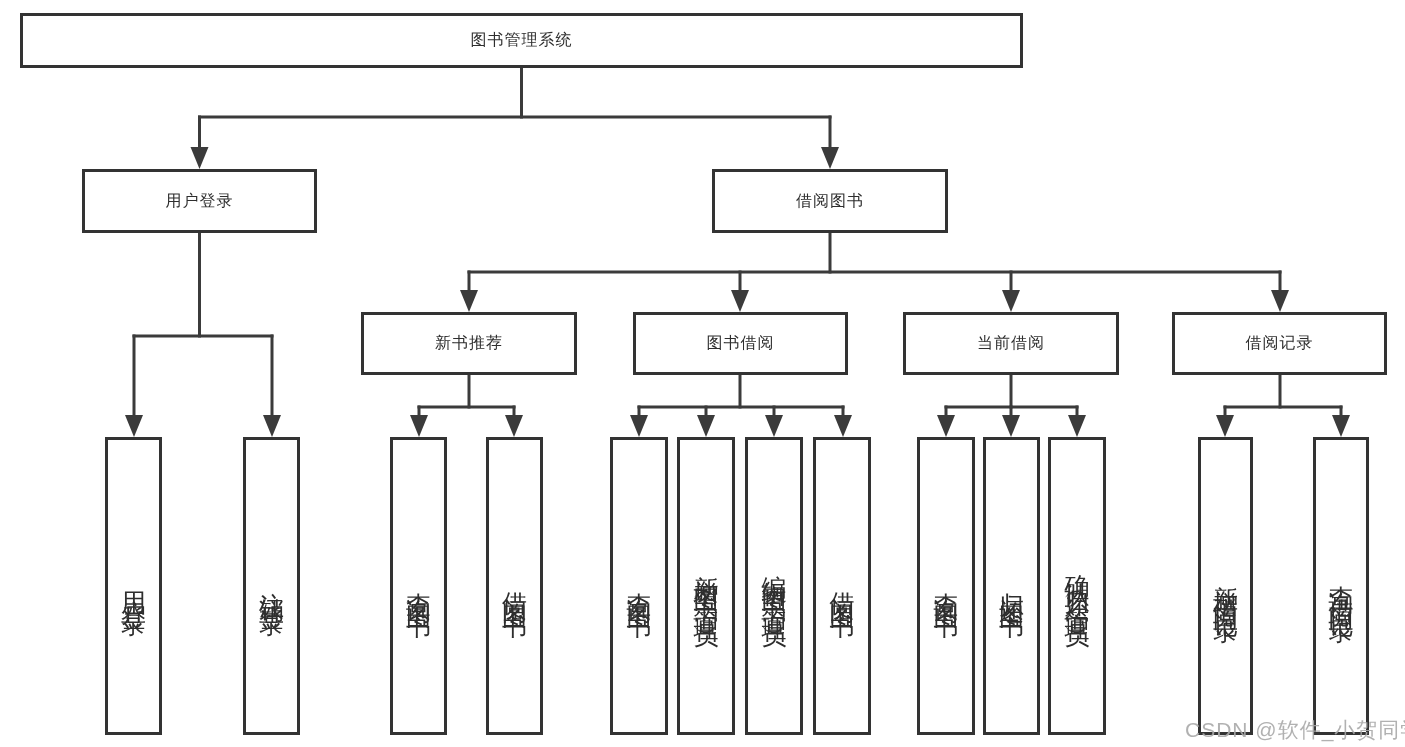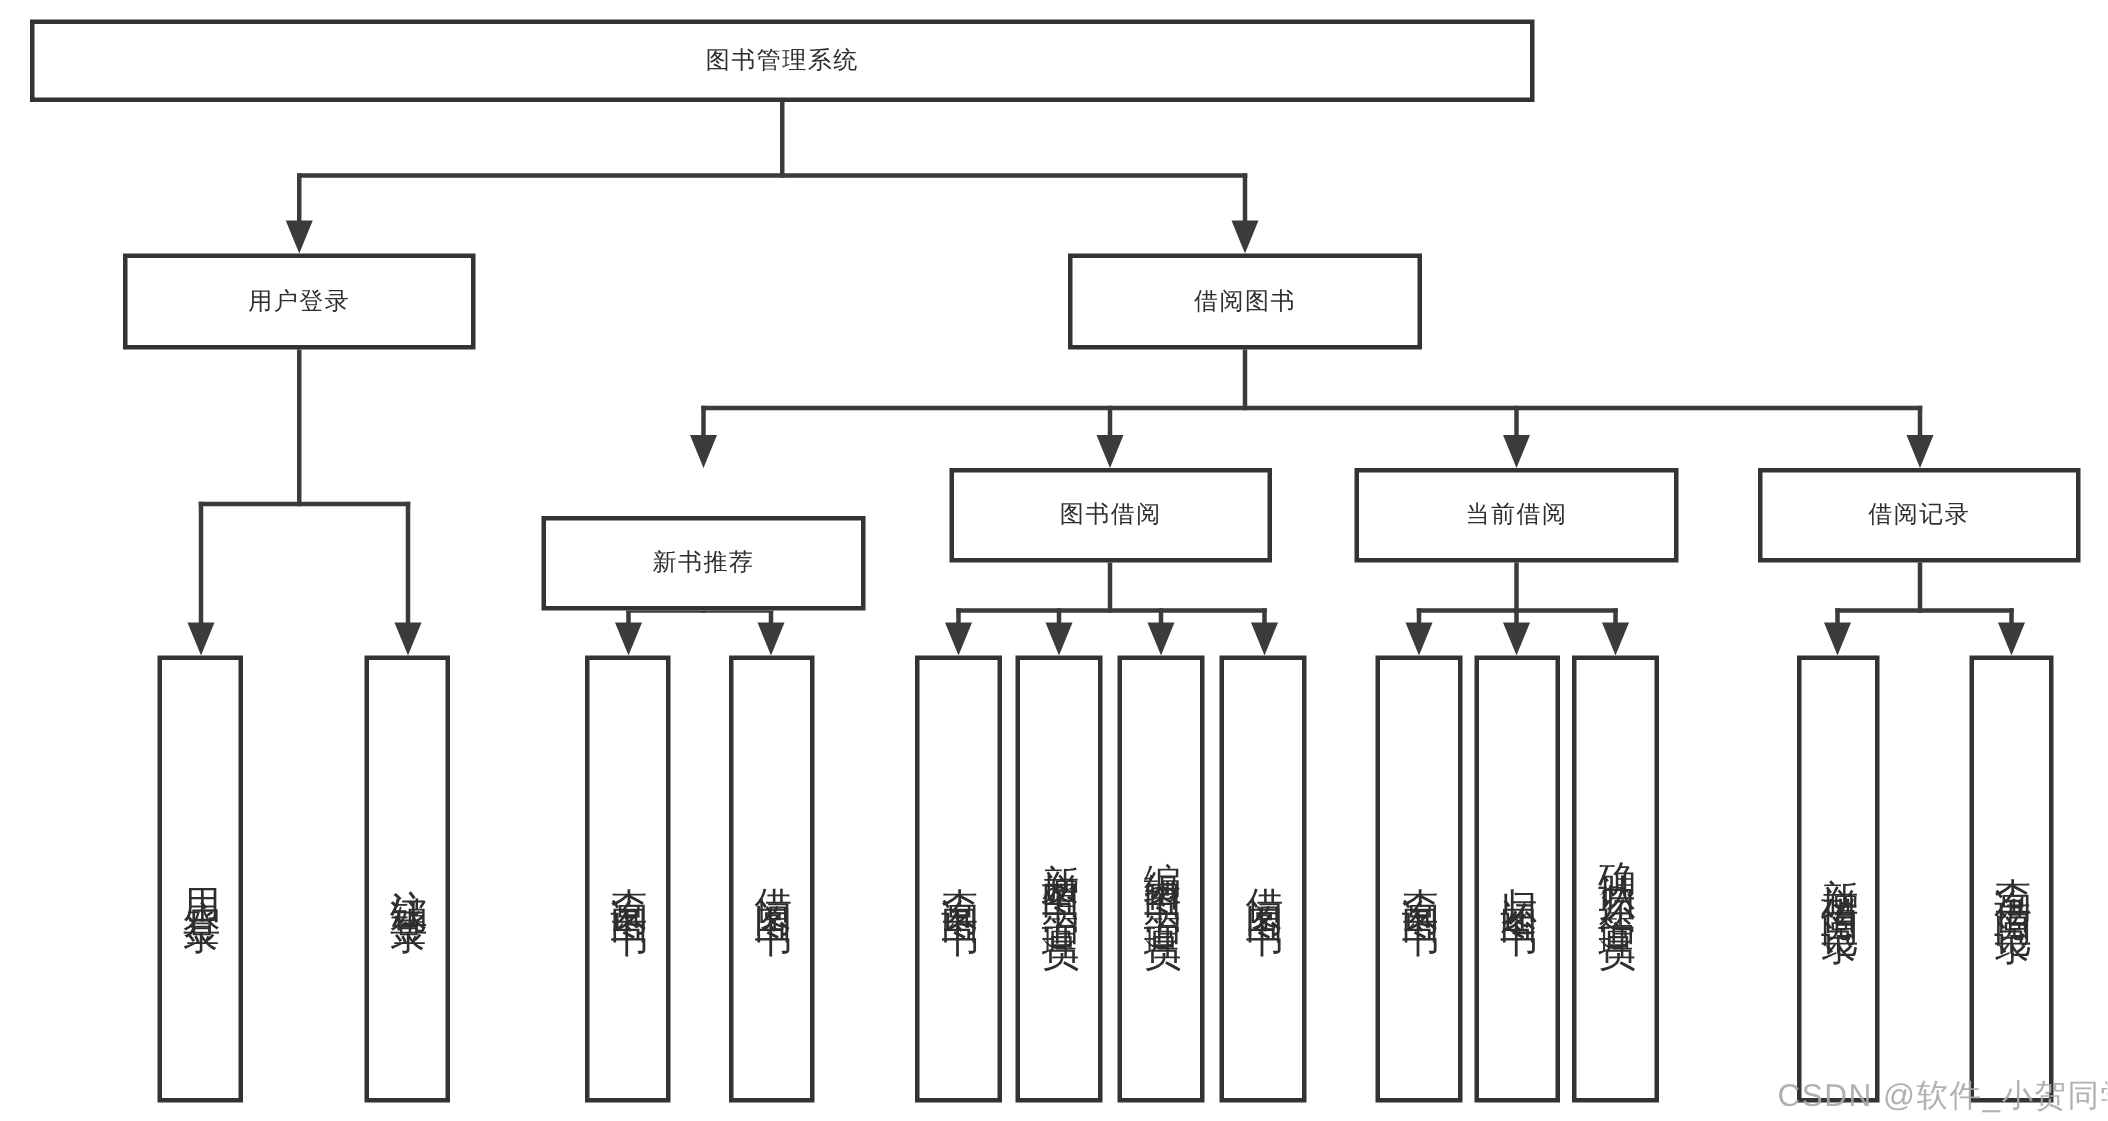--- a/index.html
+++ b/index.html
@@ -41,21 +41,21 @@
     line-height: 1;
     letter-spacing: 7px;
     color: #2e2e2e;
     white-space: nowrap;
   }
 
   
   .root-box      { left: 20px;  top: 13px;  width: 1003px; height: 55px; }
   .n-user-login  { left: 82px;  top: 169px; width: 235px;  height: 64px; }
   .n-book-mgmt   { left: 712px; top: 169px; width: 236px;  height: 64px; }
-  .n-new-book    { left: 361px; top: 312px; width: 216px;  height: 63px; margin-top: 32px; }
+  .n-new-book    { left: 361px; top: 312px; width: 216px;  height: 63px; }
   .n-borrow      { left: 633px; top: 312px; width: 215px;  height: 63px; }
   .n-current     { left: 903px; top: 312px; width: 216px;  height: 63px; }
   .n-record      { left: 1172px; top: 312px; width: 215px; height: 63px; }
 
   
   .lf-1  { left: 105px;  top: 437px; width: 57px; height: 298px; }
   .lf-2  { left: 243px;  top: 437px; width: 57px; height: 298px; }
   .lf-3  { left: 390px;  top: 437px; width: 57px; height: 298px; }
   .lf-4  { left: 486px;  top: 437px; width: 57px; height: 298px; }
   .lf-5  { left: 610px;  top: 437px; width: 58px; height: 298px; }

